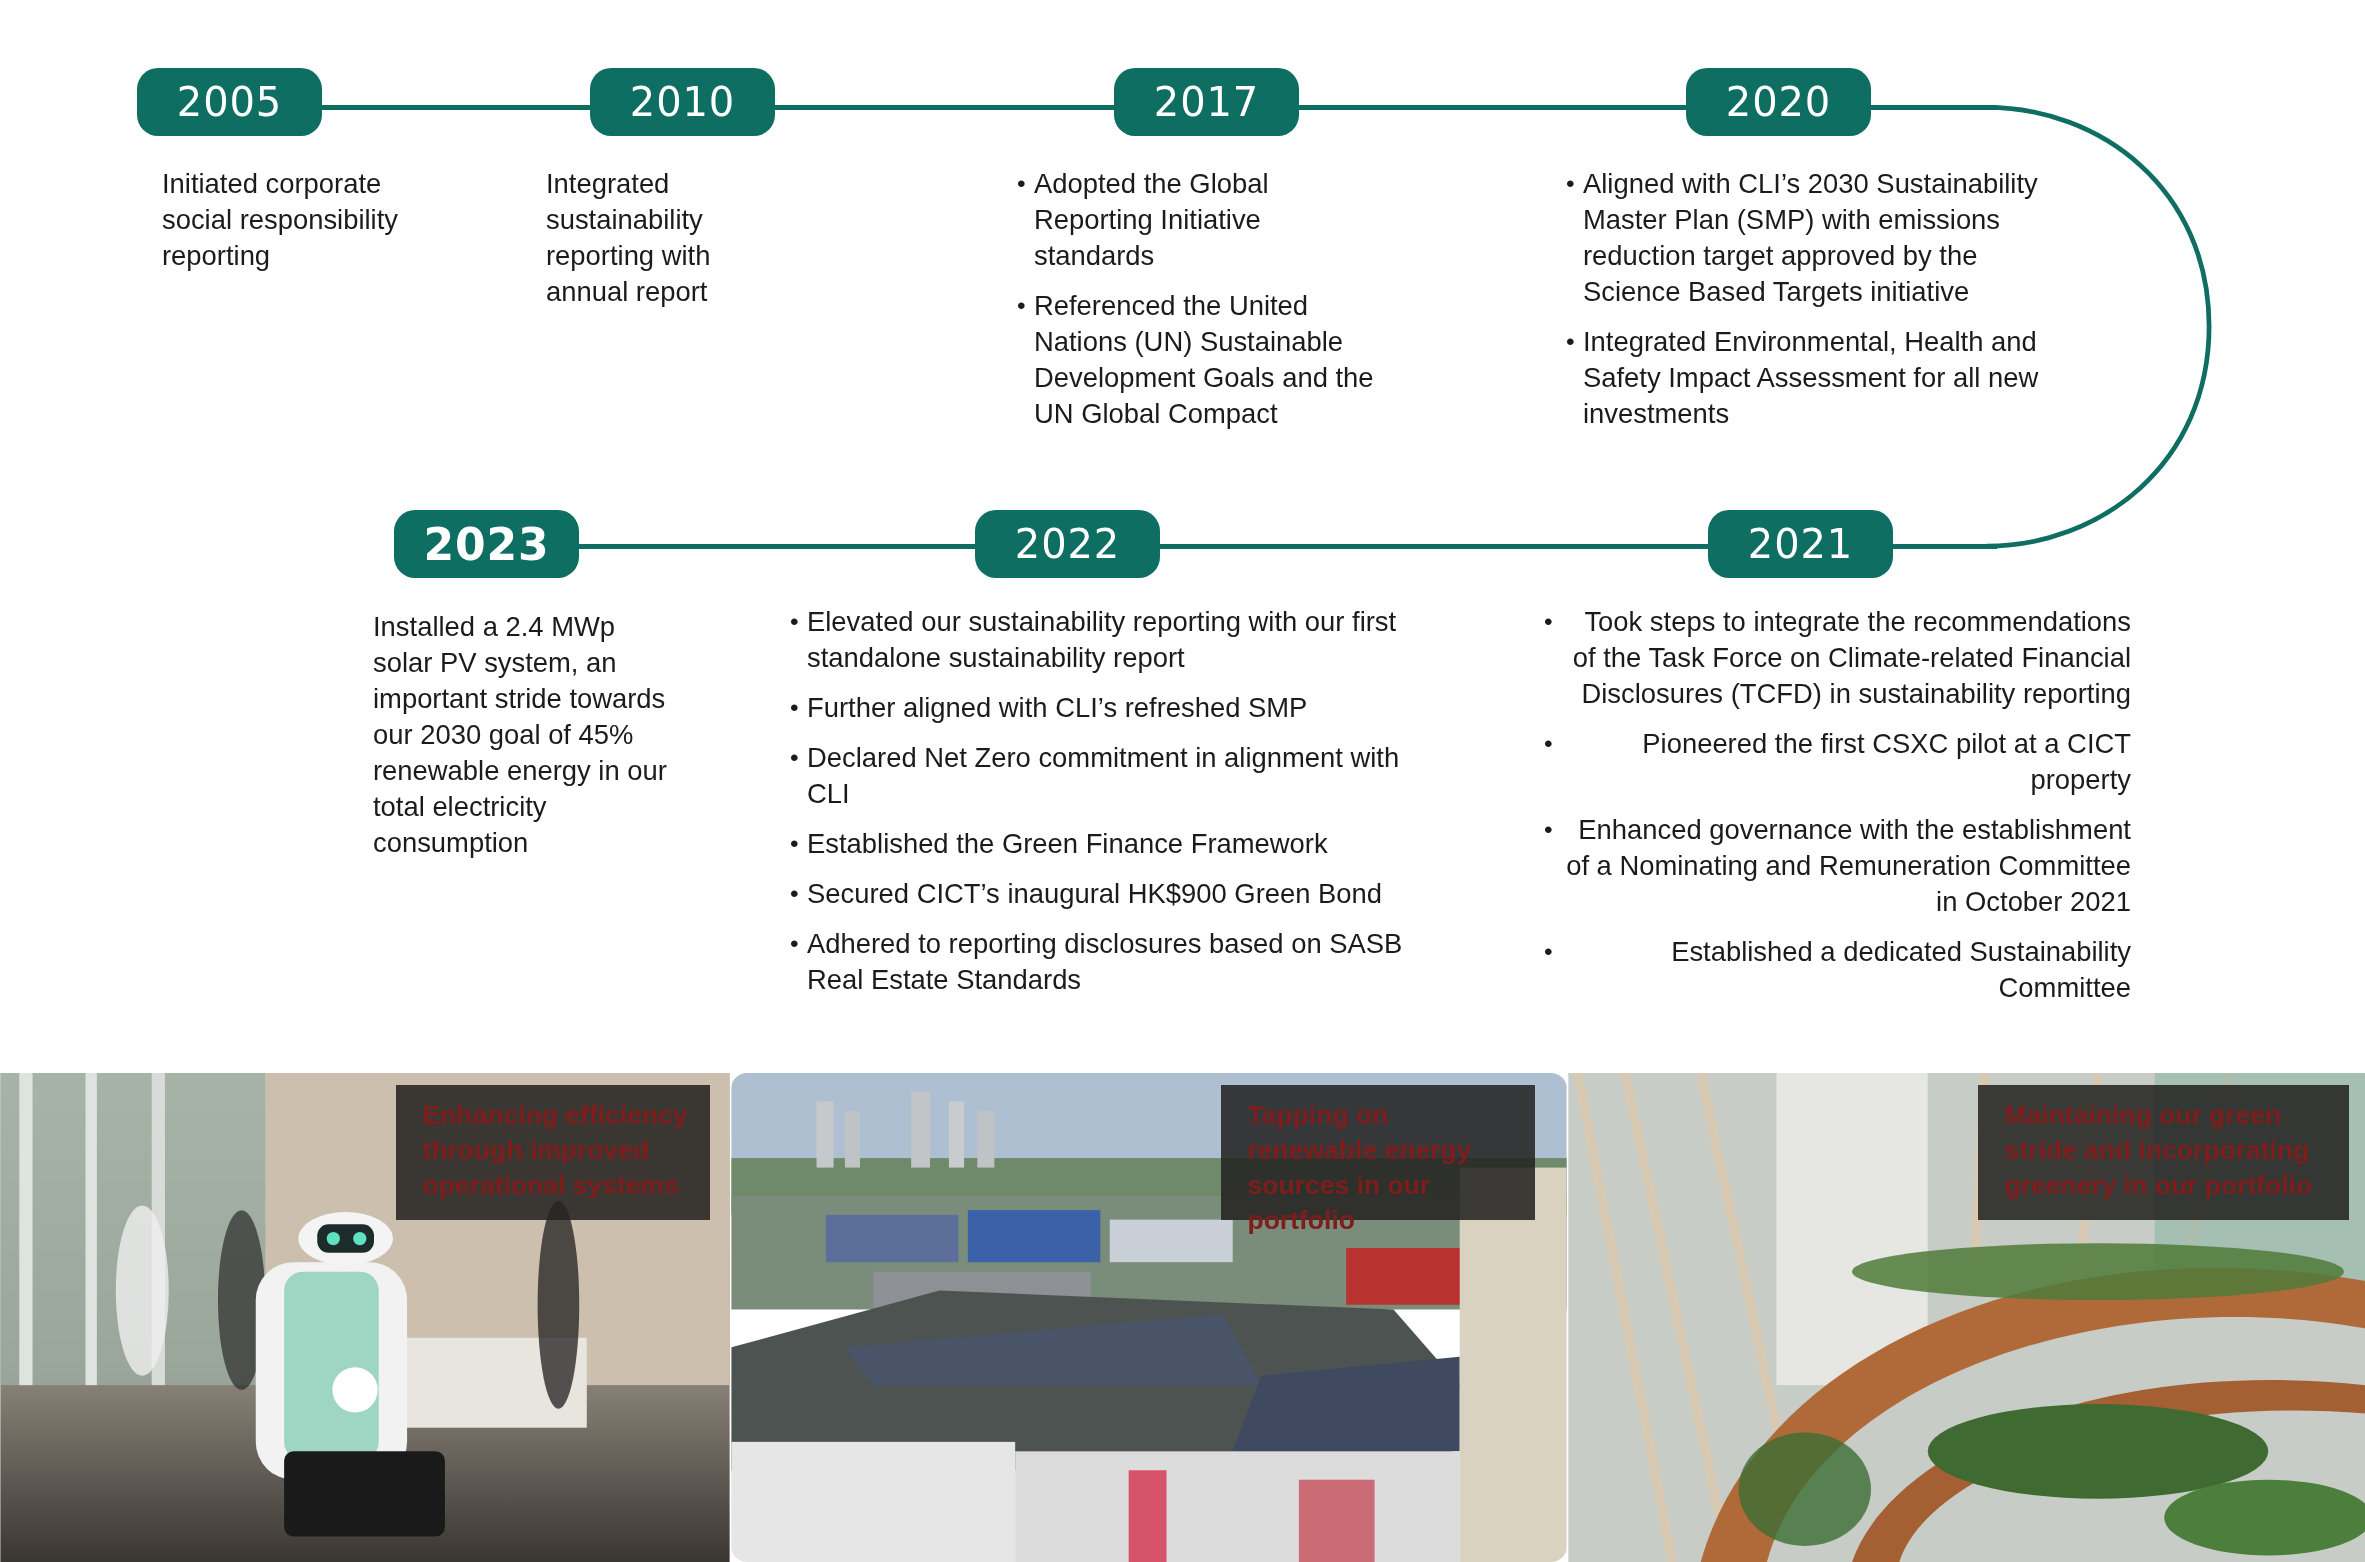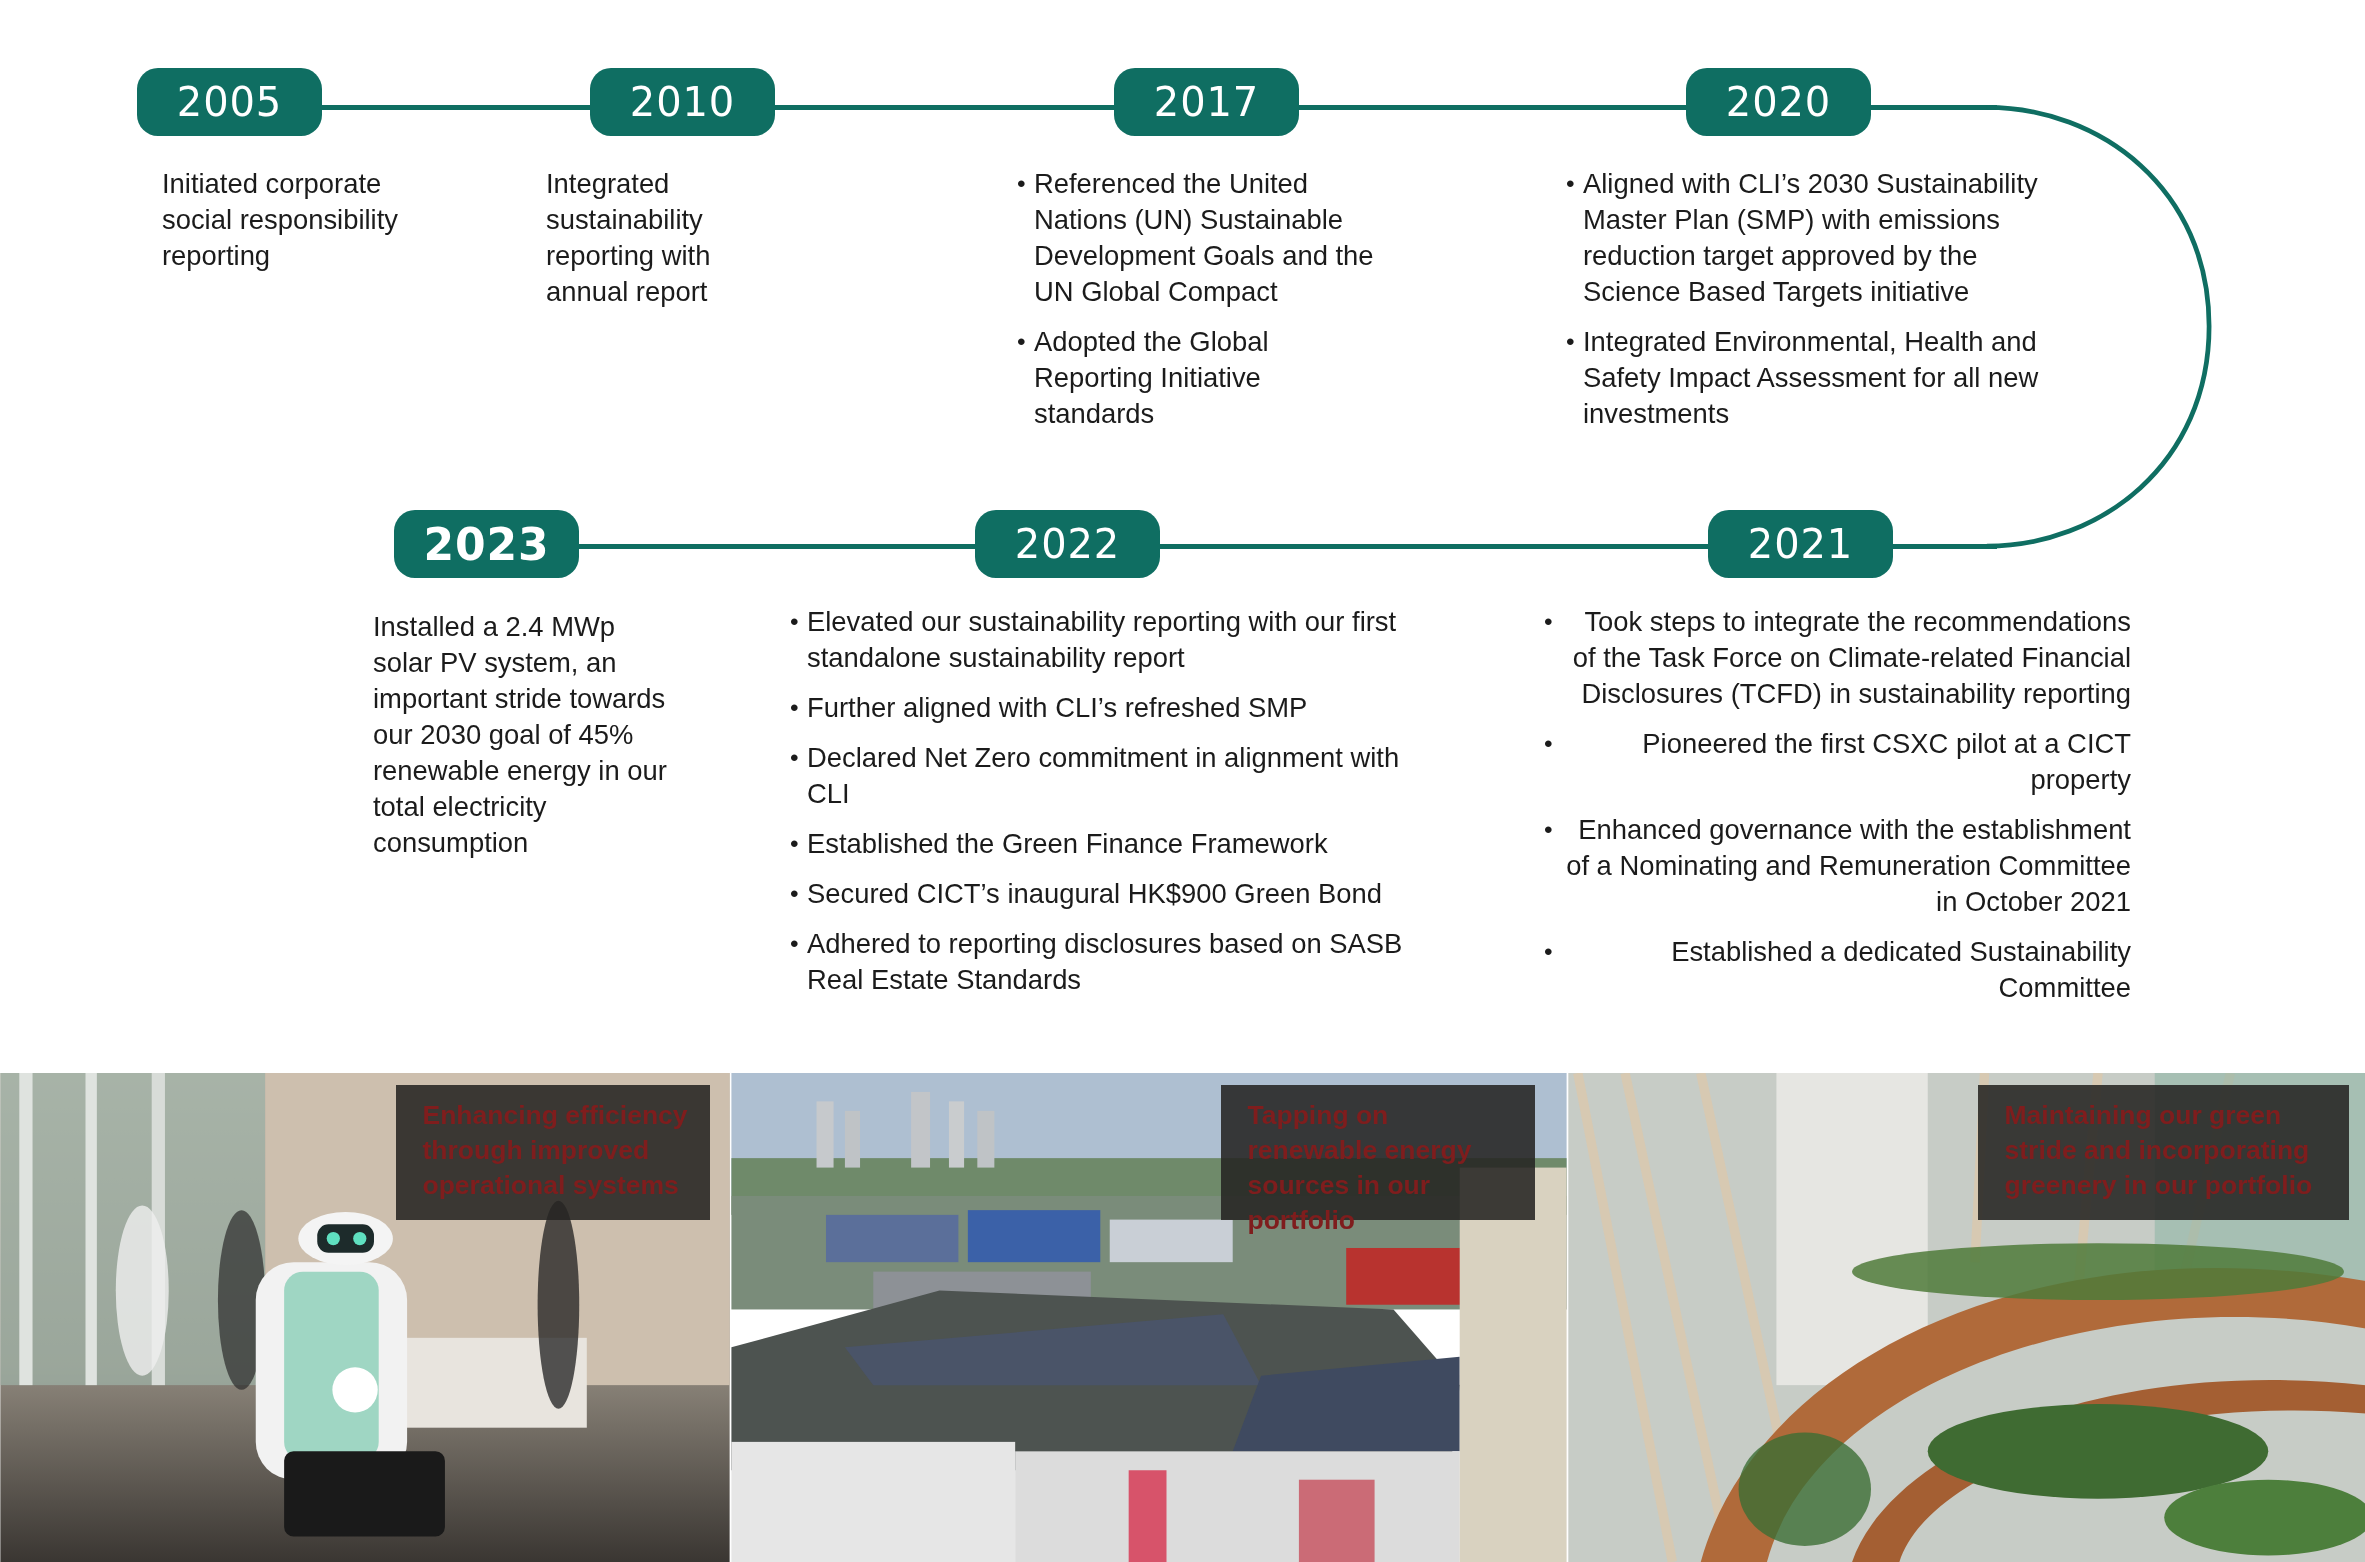--- a/index.html
+++ b/index.html
@@ -53,22 +53,22 @@
   </div>
 
 <div class="block" style="left:162px; top:166px; width:284px;">
   <p>Initiated corporate social responsibility reporting</p>
 </div>
 <div class="block" style="left:546px; top:166px; width:189px;">
   <p>Integrated sustainability reporting with annual report</p>
 </div>
 <div class="block" style="left:1017px; top:166px; width:364px;">
   <ul class="bul">
+    <li>Adopted the Global Reporting Initiative standards</li>
     <li>Referenced the United Nations (UN) Sustainable Development Goals and the UN Global Compact</li>
-    <li>Adopted the Global Reporting Initiative standards</li>
   </ul>
 </div>
 <div class="block" style="left:1566px; top:166px; width:483px;">
   <ul class="bul">
     <li>Aligned with CLI’s 2030 Sustainability Master Plan (SMP) with emissions reduction target approved by the Science Based Targets initiative</li>
     <li>Integrated Environmental, Health and Safety Impact Assessment for all new investments</li>
   </ul>
 </div>
 
 <div class="block" style="left:373px; top:609px; width:303px;">
@@ -117,21 +117,21 @@
     <ellipse cx="365" cy="175" rx="50" ry="28" fill="#f4f4f4"></ellipse>
     <rect x="335" y="160" width="60" height="30" rx="12" fill="#1d2b2b"></rect>
     <circle cx="352" cy="175" r="7" fill="#5fe0c0"></circle>
       <circle cx="380" cy="175" r="7" fill="#5fe0c0"></circle>
     <circle cx="375" cy="335" r="24" fill="#ffffff"></circle>
     <rect x="300" y="400" width="170" height="90" rx="10" fill="#1a1a1a"></rect>
   </svg>
   <div class="caption" style="left:396px; width:314px; height:135px;">Enhancing efficiency through improved operational systems</div>
 </div>
 
-<div class="photo" style="left:731px; width:836px;">
+<div class="photo" style="left:731px; width:836px;border-radius:16px;">
   <svg width="836" height="489" viewBox="0 0 883 517">
     <rect width="883" height="130" fill="#aebfd1"></rect>
     <rect y="90" width="883" height="60" fill="#6f8a6a"></rect>
     <rect x="90" y="30" width="18" height="70" fill="#c6c9cc"></rect>
       <rect x="120" y="40" width="16" height="60" fill="#bfc3c6"></rect>
       <rect x="190" y="20" width="20" height="80" fill="#c2c5c8"></rect>
       <rect x="230" y="30" width="16" height="70" fill="#c9ccce"></rect>
       <rect x="260" y="40" width="18" height="60" fill="#bfc3c6"></rect>
     <rect y="130" width="883" height="120" fill="#7a8c7a"></rect>
     <rect x="100" y="150" width="140" height="50" fill="#5b6f9a"></rect>

